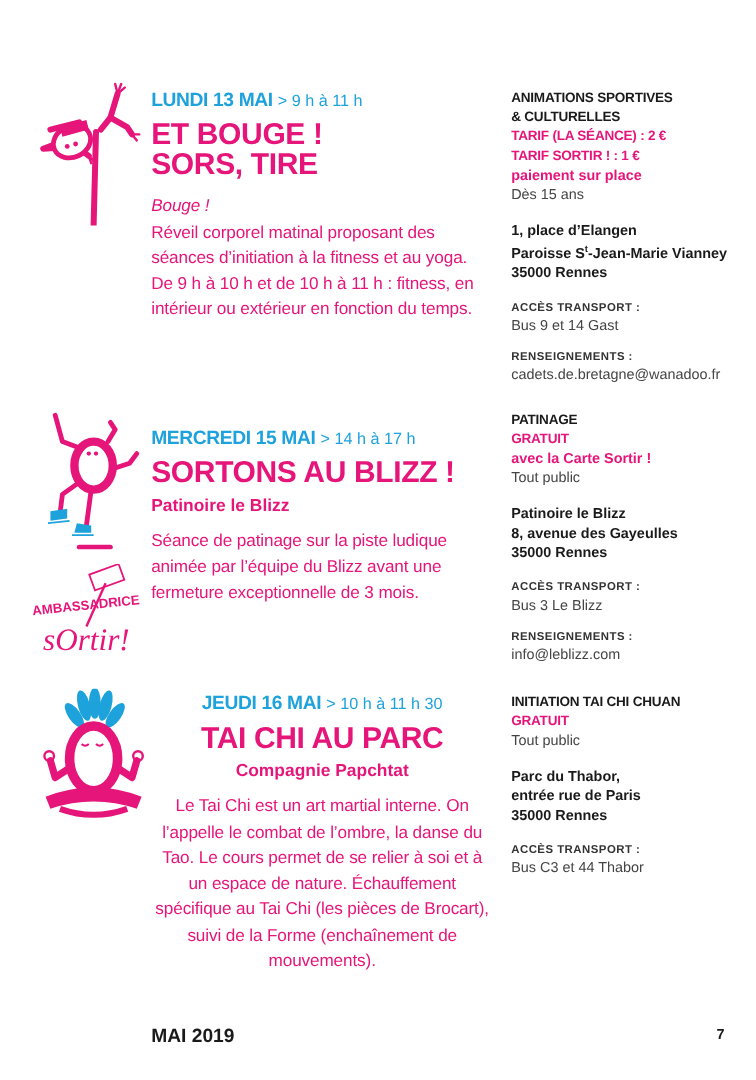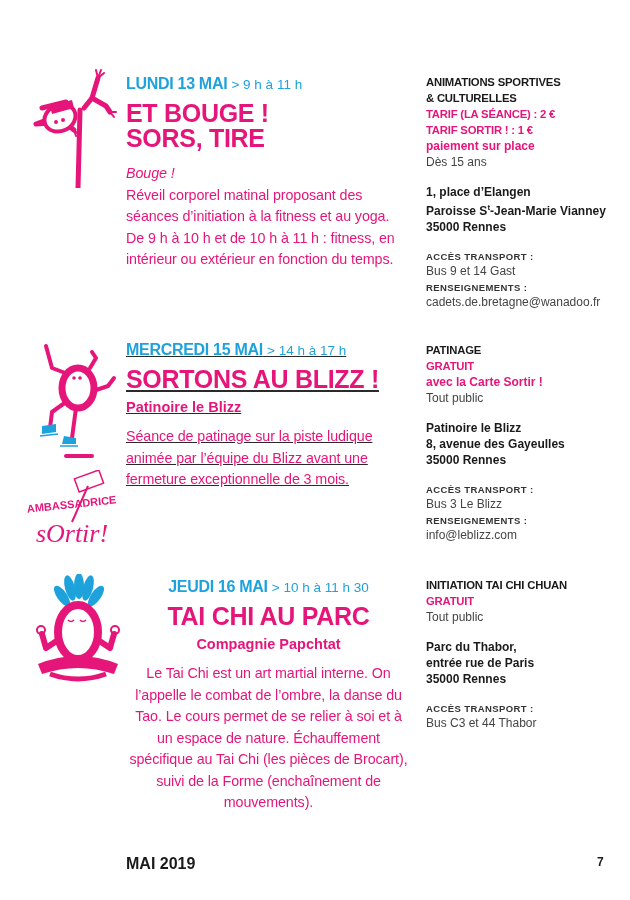--- a/index.html
+++ b/index.html
@@ -18,21 +18,21 @@
   .title { font-weight: bold; color: #e5157a; font-size: 25px; line-height: 25px; margin-top: 6px; letter-spacing: -0.3px; }
   .org { font-weight: bold; color: #e5157a; font-size: 14.5px; line-height: 18px; margin-top: 6px; }
   .desc { color: #e5157a; font-size: 14.3px; line-height: 21.5px; margin-top: 10px; letter-spacing: -0.1px; }
   .desc .lead { font-style: italic; display: block; margin-top: 12px; }
 
   .s-head { font-weight: bold; color: #1a1a1a; font-size: 11.3px; line-height: 16px; letter-spacing: -0.2px; }
   .s-pink-b { font-weight: bold; color: #e5157a; font-size: 11.3px; line-height: 16px; letter-spacing: -0.2px; }
   .s-pink { font-weight: bold; color: #e5157a; font-size: 12px; line-height: 16px; }
   .s-plain { color: #444; font-size: 12px; line-height: 16px; }
   .s-addr { font-weight: bold; color: #1a1a1a; font-size: 12px; line-height: 16px; margin-top: 14px; }
-  .s-label { font-weight: bold; color: #333; font-size: 9.5px; line-height: 15px; letter-spacing: 0.4px; margin-top: 1px; }
+  .s-label { font-weight: bold; color: #333; font-size: 9.5px; line-height: 15px; letter-spacing: 0.4px; margin-top: 11px; }
   .s-label.first { margin-top: 14px; }
   .s-val { color: #444; font-size: 12px; line-height: 15px; }
 
   .footer-left { position: absolute; left: 126px; top: 855px; font-weight: bold; font-size: 16px; color: #1a1a1a; }
   .footer-right { position: absolute; left: 597px; top: 855px; font-weight: bold; font-size: 12px; color: #1a1a1a; }
 </style>
 </head>
 <body>
 
 <section class="event" style="top:0;">
@@ -122,21 +122,21 @@
 
   <div class="illus" style="left:24px; top:470px; width:96px; height:80px;">
     <svg width="96" height="80" viewBox="0 0 96 80">
       <rect x="52" y="4" width="26" height="14" fill="#fff" stroke="#e5157a" stroke-width="1.5" transform="rotate(-20 65 11)"></rect>
       <line x1="64" y1="16" x2="48" y2="52" stroke="#e5157a" stroke-width="2"></line>
       <text x="48" y="38" text-anchor="middle" fill="#e5157a" font-family="Liberation Sans, sans-serif" font-weight="bold" font-size="11" transform="rotate(-6 48 38)">AMBASSADRICE</text>
       <text x="48" y="72" text-anchor="middle" fill="#e5157a" font-family="Liberation Serif, serif" font-size="26" font-style="italic">sOrtir!</text>
     </svg>
   </div>
 
-  <div class="main-col" style="top:340px;text-decoration:underline;">
+  <div class="main-col" style="top:356px;">
     <div class="date-line">
       <span class="date">MERCREDI 15 MAI</span>
       <span class="time">&gt; 14 h à 17 h</span>
     </div>
     <div class="title">
       <div>SORTONS AU BLIZZ !</div>
     </div>
     <div class="org">Patinoire le Blizz</div>
     <div class="desc">
       <span>Séance de patinage sur la piste ludique animée par l’équipe du Blizz avant une fermeture exceptionnelle de 3 mois.</span>

